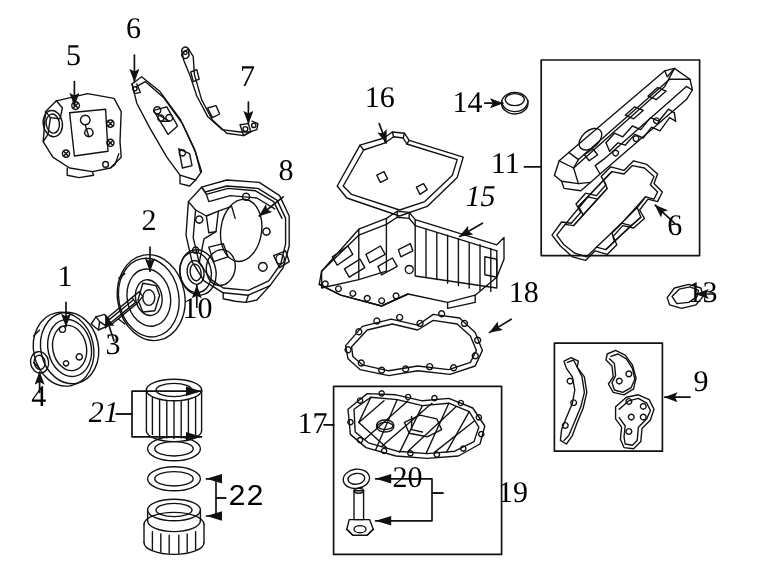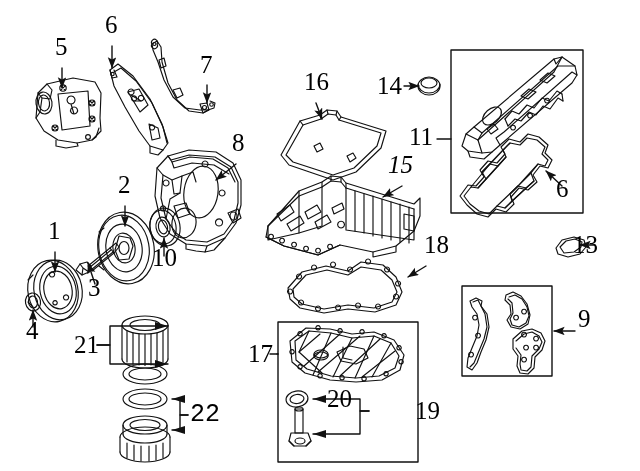--- a/index.html
+++ b/index.html
@@ -351,16 +351,16 @@
   <div class="callout" style="left:409px;top:124px;">11</div>
   <div class="callout" style="left:556px;top:176px;">6</div>
   <div class="callout" style="left:573px;top:232px;">13</div>
   <div class="callout" style="left:377px;top:73px;">14</div>
   <div class="callout" style="left:388px;top:152px;font-style:italic;">15</div>
   <div class="callout" style="left:304px;top:69px;">16</div>
   <div class="callout" style="left:248px;top:341px;">17</div>
   <div class="callout" style="left:424px;top:232px;">18</div>
   <div class="callout" style="left:371px;top:398px;margin-left:44px;">19</div>
   <div class="callout" style="left:327px;top:386px;">20</div>
-  <div class="callout" style="left:74px;top:332px;">21</div>
+  <div class="callout" style="left:74px;top:332px;font-style:italic;">21</div>
   <div class="callout" style="left:190px;top:402px;font-family:Liberation Mono, monospace;">22</div>
 
 </div>
 
 </body></html>

